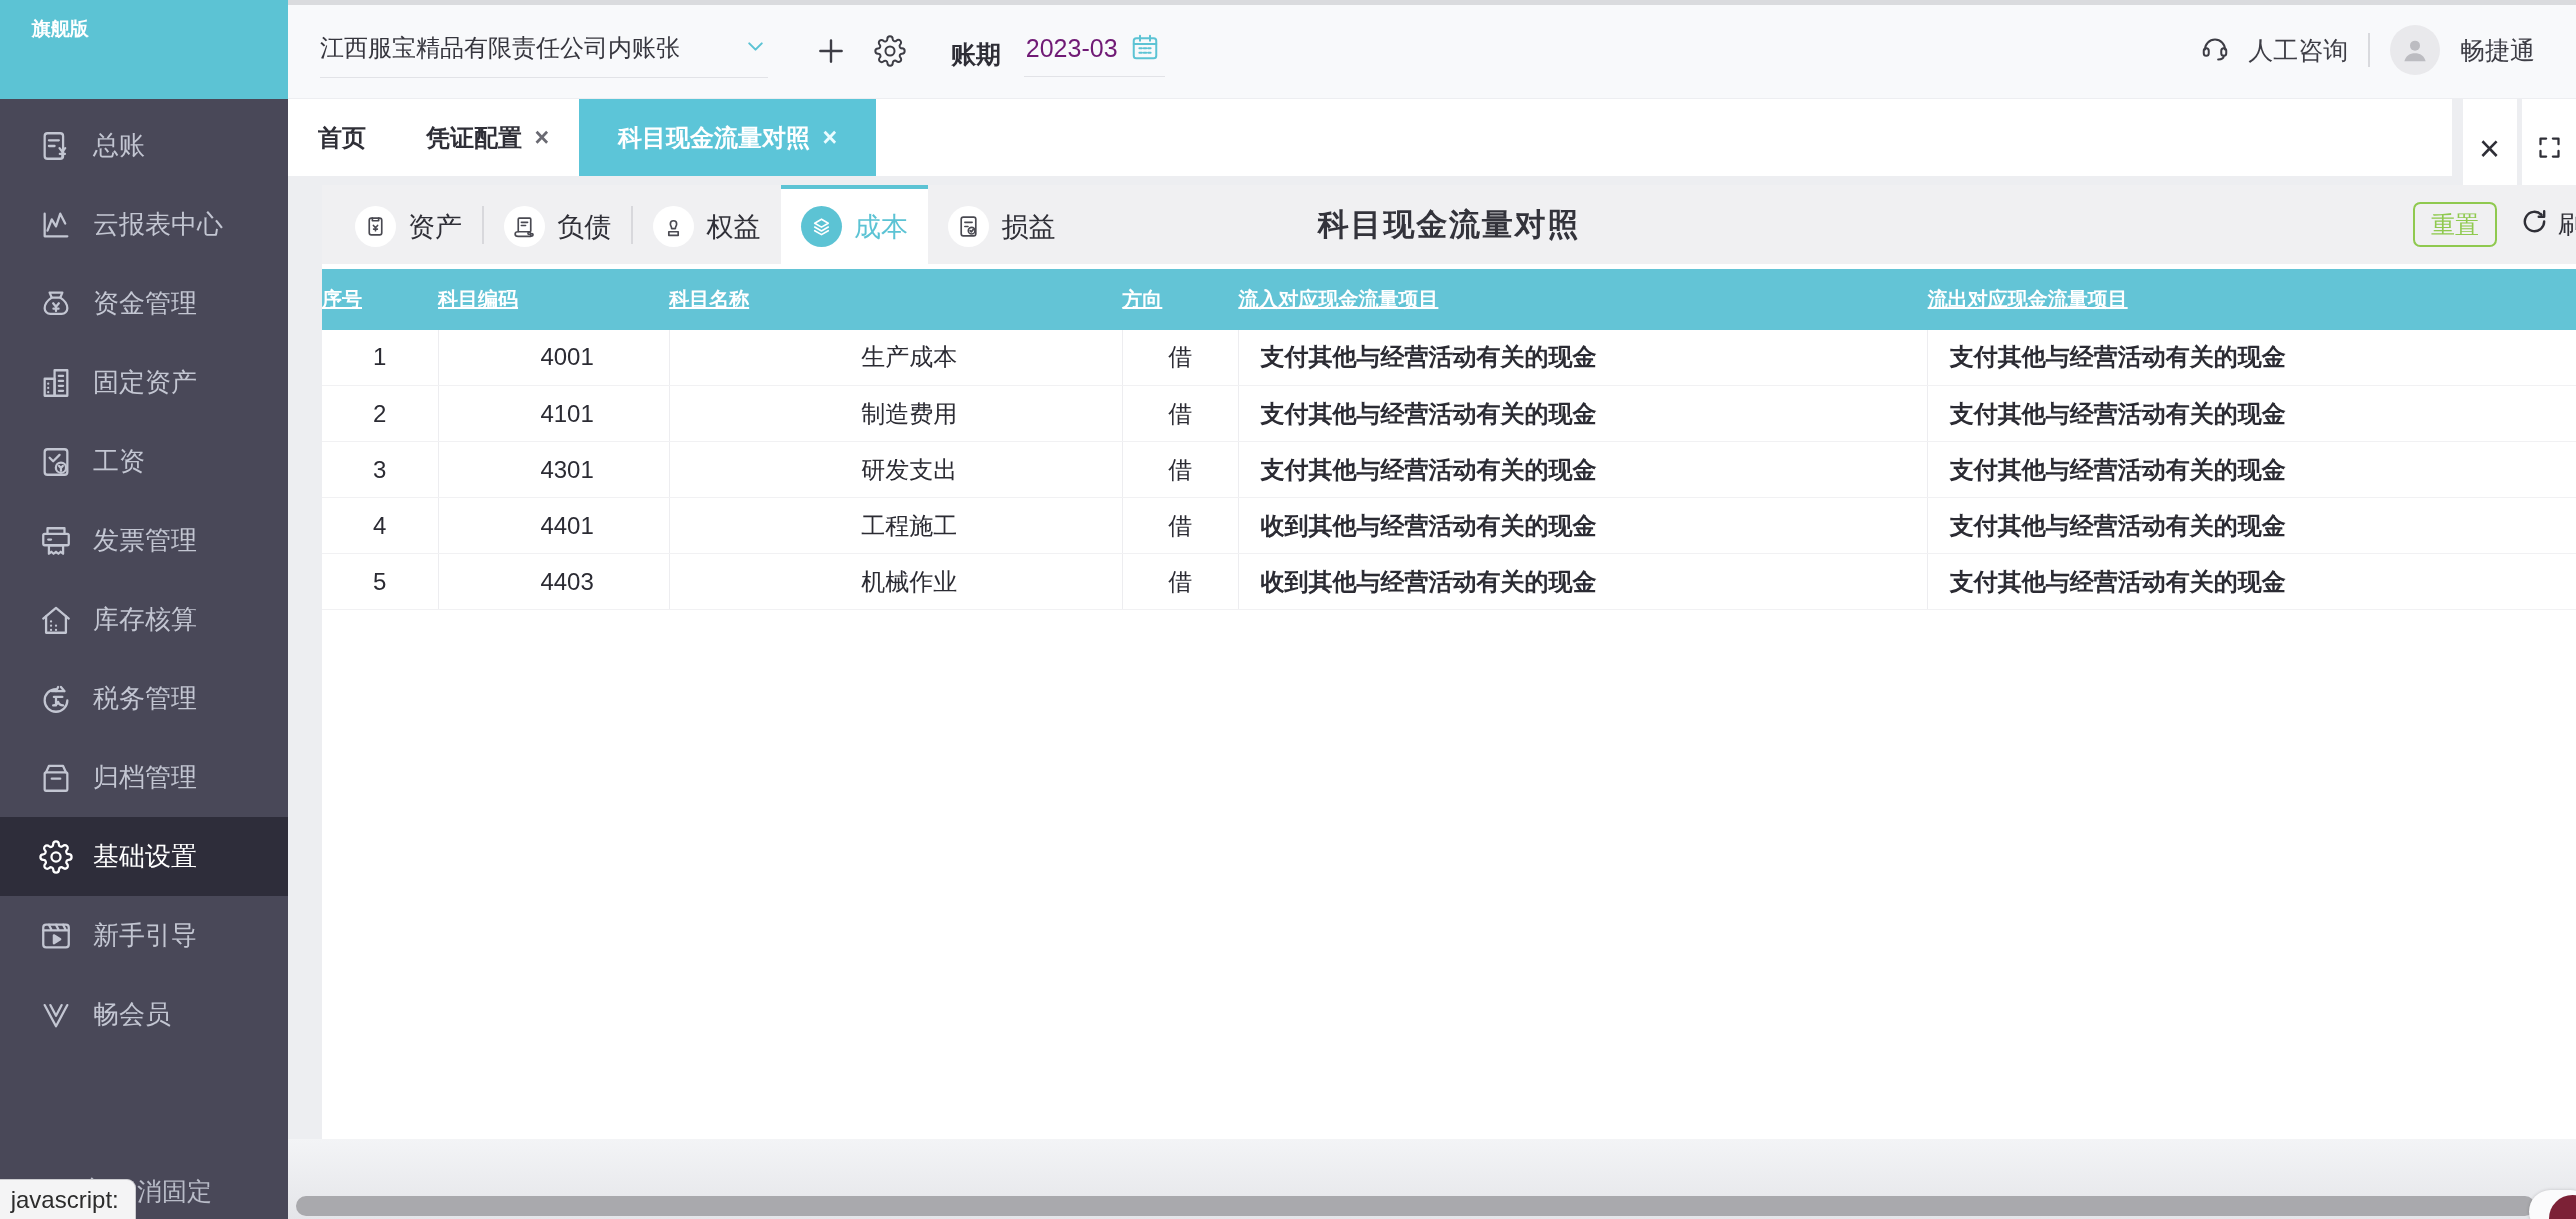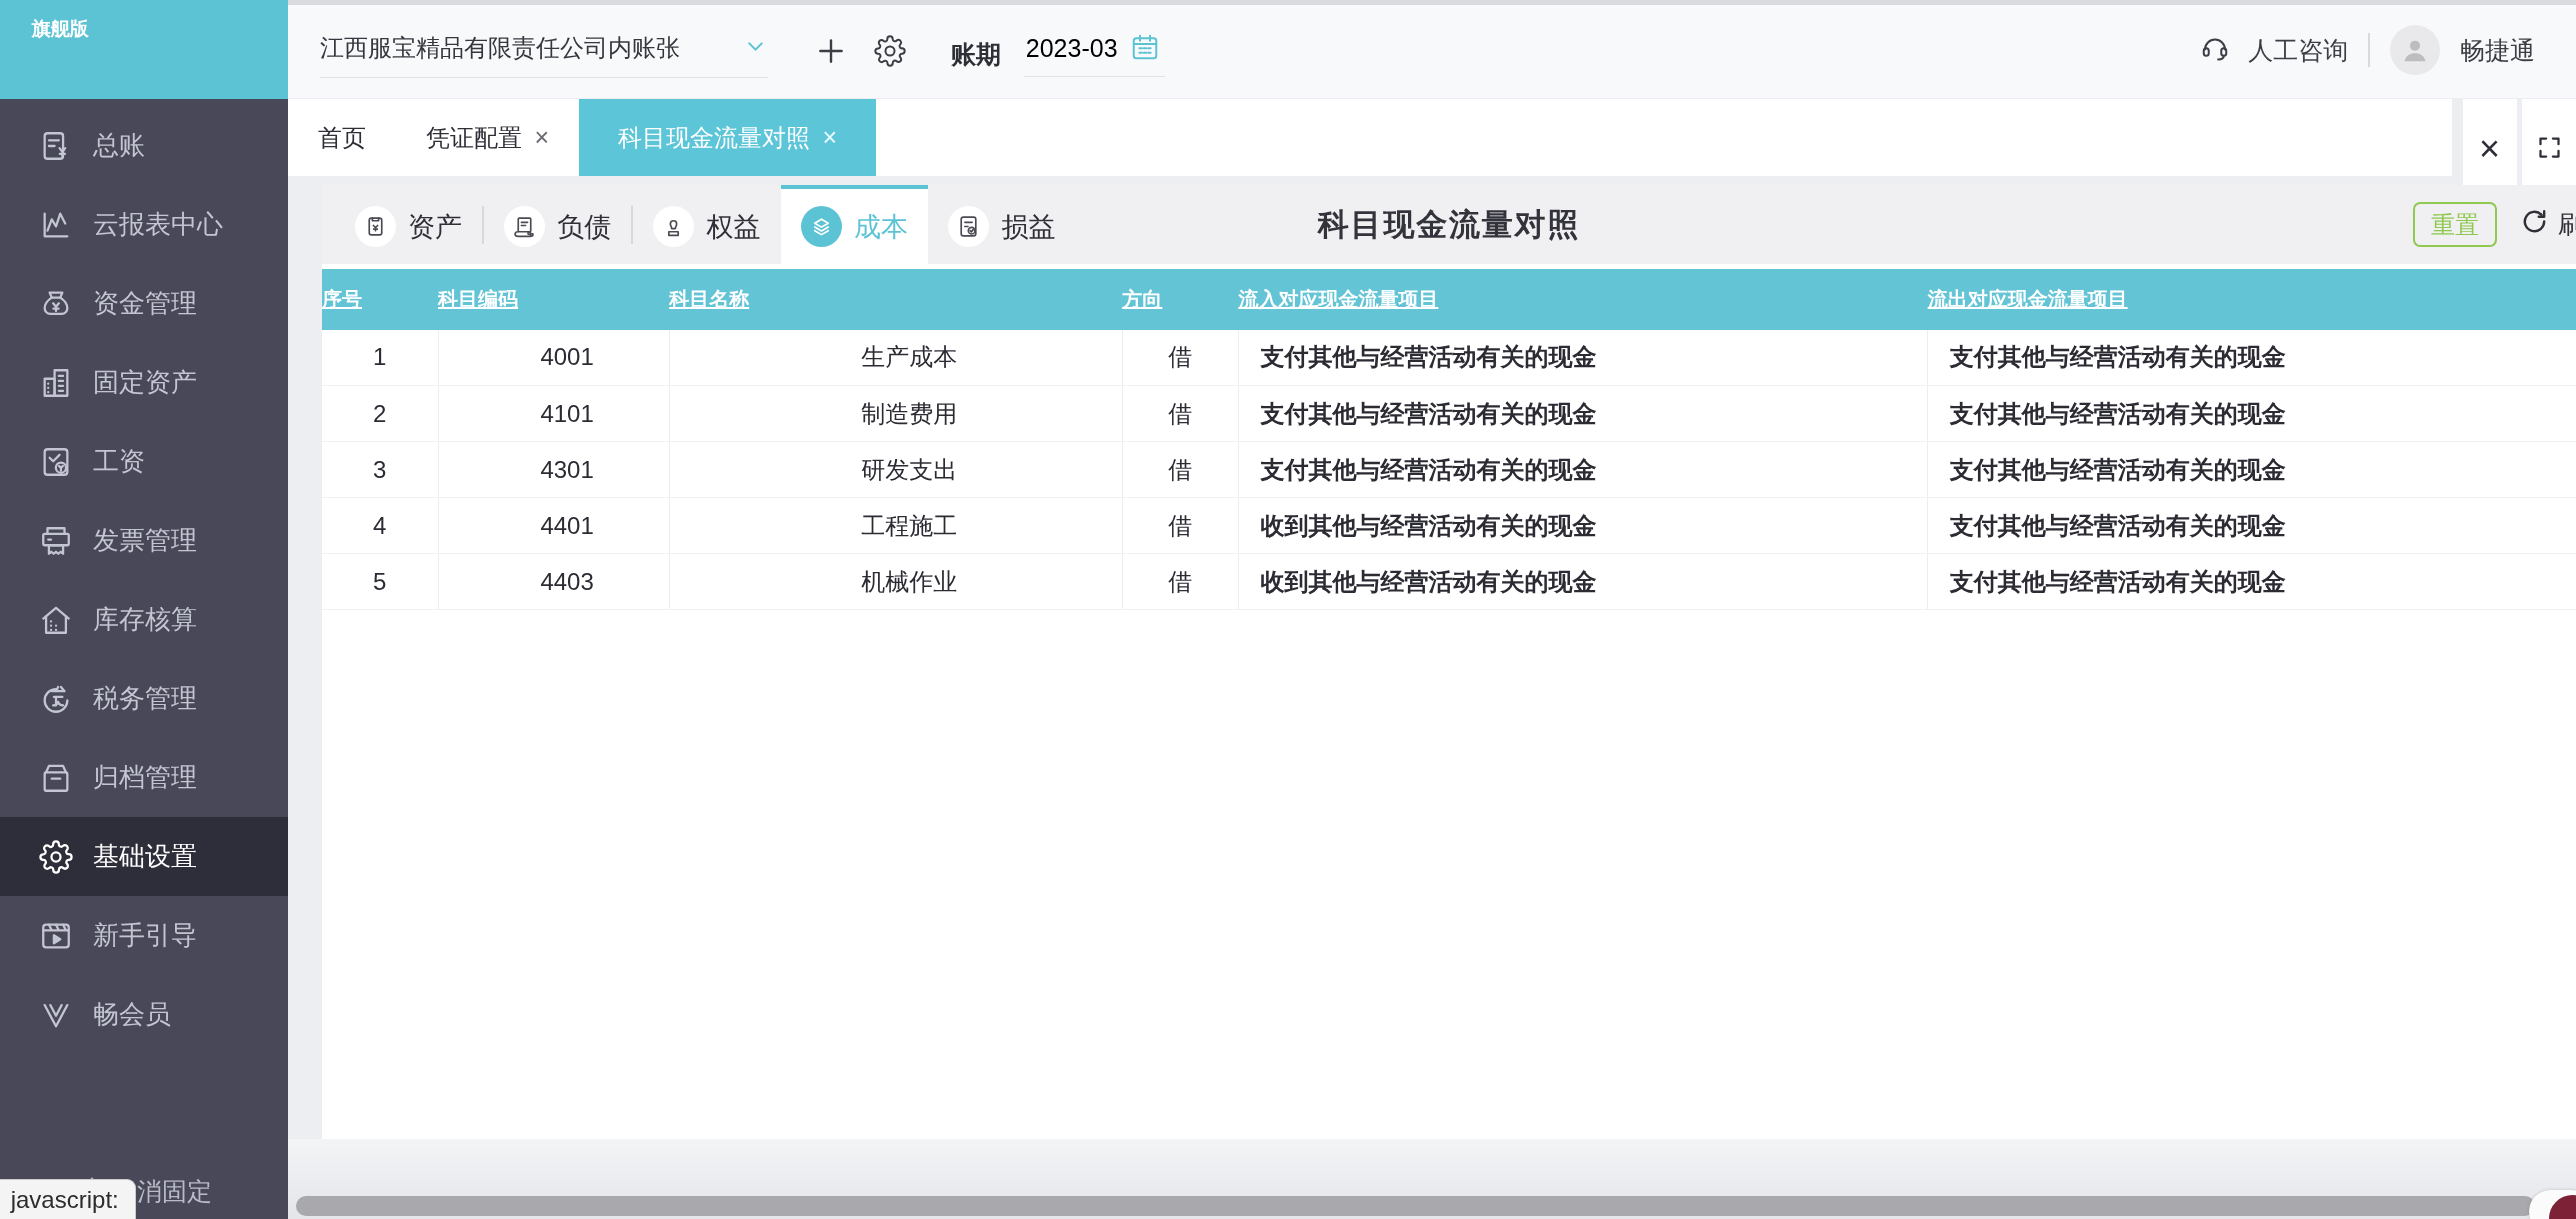--- a/index.html
+++ b/index.html
@@ -26,21 +26,21 @@
   .top-gray-line { position:absolute; left:288px; top:0; right:0; height:5.4px; background:#dadbde; }
   .topbar { position:absolute; left:288px; top:5.4px; right:0; height:93px; background:#f8f9fb; }
   .company-select { position:absolute; left:32px; top:27px; width:448px; border-bottom:1.8px solid #e2e3e7; padding-bottom:12.5px; display:flex; justify-content:space-between; align-items:center; cursor:pointer; }
   .company-select .company-name { font-size:24px; color:#36363e; }
   .company-select svg { width:25px; height:25px; color:#5cc3d4; }
   .icon-btn { position:absolute; top:30px; width:32px; height:32px; color:#3d3d45; cursor:pointer; }
   .icon-btn svg { width:32px; height:32px; }
   .period-wrap { position:absolute; left:663px; top:27px; display:flex; align-items:center; }
   .period-label { font-size:25px; color:#2e2e36; font-weight:bold; margin-right:23px; }
   .period-field { display:flex; align-items:center; gap:12.5px; border-bottom:1.8px solid #e2e3e7; padding:0 5.4px 10.7px 1.8px; cursor:pointer; }
-  .period-value { font-size:25px; color:#000000; }
+  .period-value { font-size:25px; color:#701a75; }
   .period-field svg { width:30px; height:30px; color:#5cc3d4; }
   .topbar-right { position:absolute; right:41px; top:20px; display:flex; align-items:center; gap:20px; }
   .support-link { display:flex; align-items:center; gap:18px; color:#3d3d45; font-size:25px; cursor:pointer; }
   .support-link svg { width:30px; height:30px; }
   .topbar-divider { width:1.8px; height:34px; background:#d9dade; }
   .avatar { width:50px; height:50px; border-radius:50%; background:#e9e9ec; display:flex; align-items:center; justify-content:center; overflow:hidden; }
   .avatar svg { width:30px; height:30px; color:#bcbcc1; }
   .user-name { font-size:25px; color:#3d3d45; cursor:pointer; }
 
   
@@ -279,21 +279,21 @@
       <svg viewBox="0 0 24 24" fill="currentColor">
         <circle cx="12" cy="8.5" r="4"></circle>
           <path d="M3.5 21c1-4.5 4.5-6.5 8.5-6.5s7.5 2 8.5 6.5z"></path>
       </svg>
     </span>
     <span class="user-name">畅捷通</span>
   </div>
 </header>
 
 <div class="tabbar">
-  <div id="tabs" style="display:flex;align-items:stretch;">
+  <div id="tabs" style="display:flex;align-items:stretch;font-weight:bold;">
       <div class="tab">
         <span class="tab-label">首页</span>
       </div>
       <div class="tab">
         <span class="tab-label">凭证配置</span>
         <span class="tab-close">×</span>
       </div>
       <div class="tab active">
         <span class="tab-label">科目现金流量对照</span>
         <span class="tab-close">×</span>

